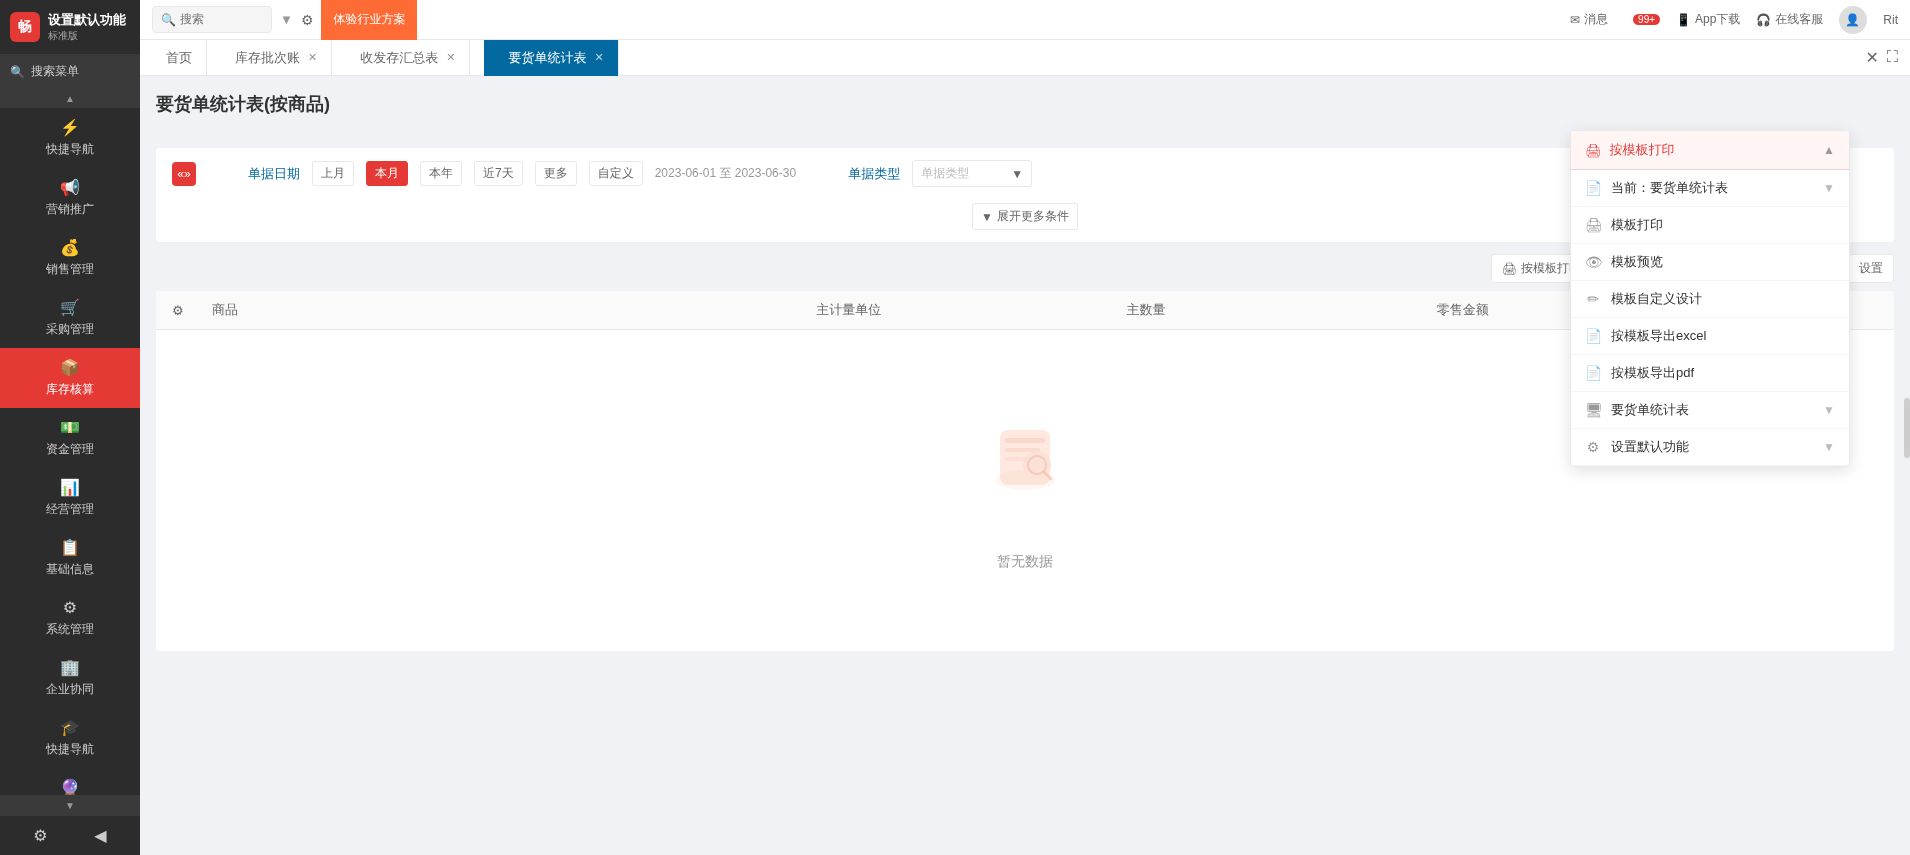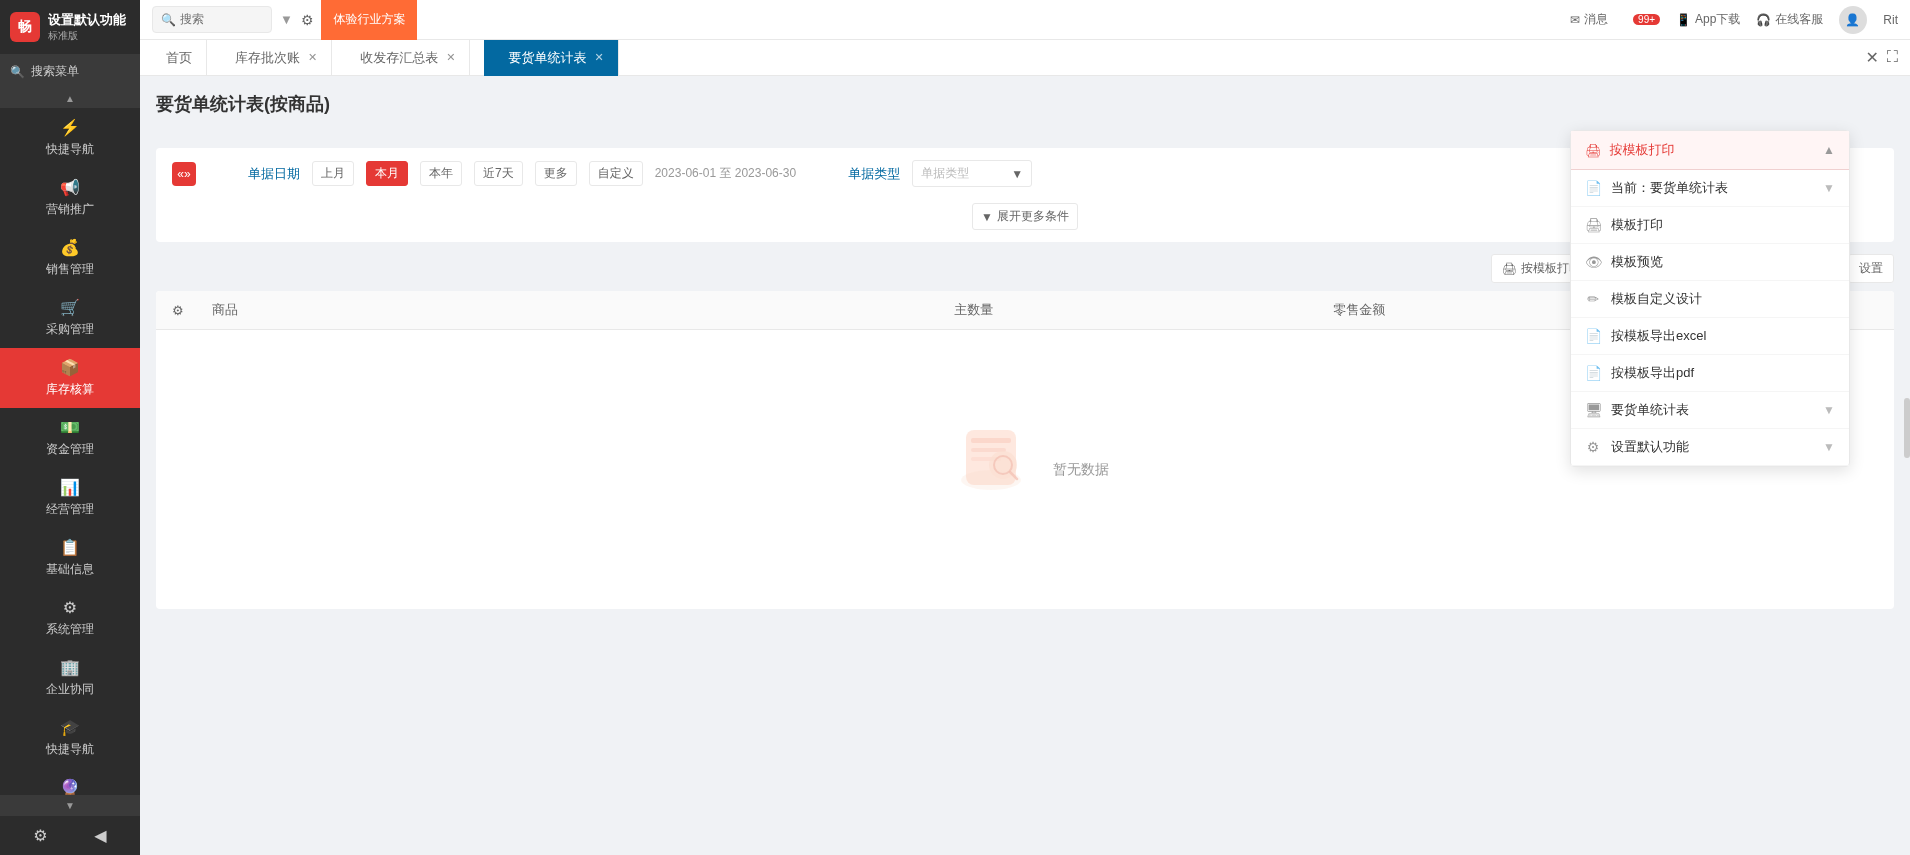--- a/index.html
+++ b/index.html
@@ -355,25 +355,26 @@
     }
     .th-settings { width: 40px; }
     .th-product { flex: 2; }
     .th-unit { flex: 1; }
     .th-qty { flex: 1; }
     .th-amount { flex: 1.5; }
 
     
     .empty-state {
       display: flex;
+      flex-direction: column;
       align-items: center;
       justify-content: center;
       padding: 80px 20px;
       color: #999;
-      gap: 12px;
+      gap: 24px;
     }
     .empty-icon {
       font-size: 80px;
       opacity: 0.4;
     }
     .empty-text { font-size: 14px; color: #999; }
 
     
     .dropdown-overlay {
       position: fixed;
@@ -633,20 +634,21 @@
         <span>···</span>
       </button>
       <button class="action-btn primary">查询</button>
       <button class="action-btn">设置</button>
     </div>
 
     <div class="table-container">
       <div class="table-header">
         <div class="th th-settings">⚙</div>
         <div class="th th-product">商品</div>
+        <div class="th th-unit">主计量单位</div>
         <div class="th th-qty">主数量</div>
         <div class="th th-amount">零售金额</div>
       </div>
 
       <div class="empty-state">
         <div class="empty-icon">
           
           <svg width="100" height="100" viewBox="0 0 100 100">
             <ellipse cx="50" cy="70" rx="30" ry="10" fill="#f5c9b0" opacity="0.4"></ellipse>
             <rect x="25" y="20" width="50" height="55" rx="8" fill="#f9a07a" opacity="0.6"></rect>

